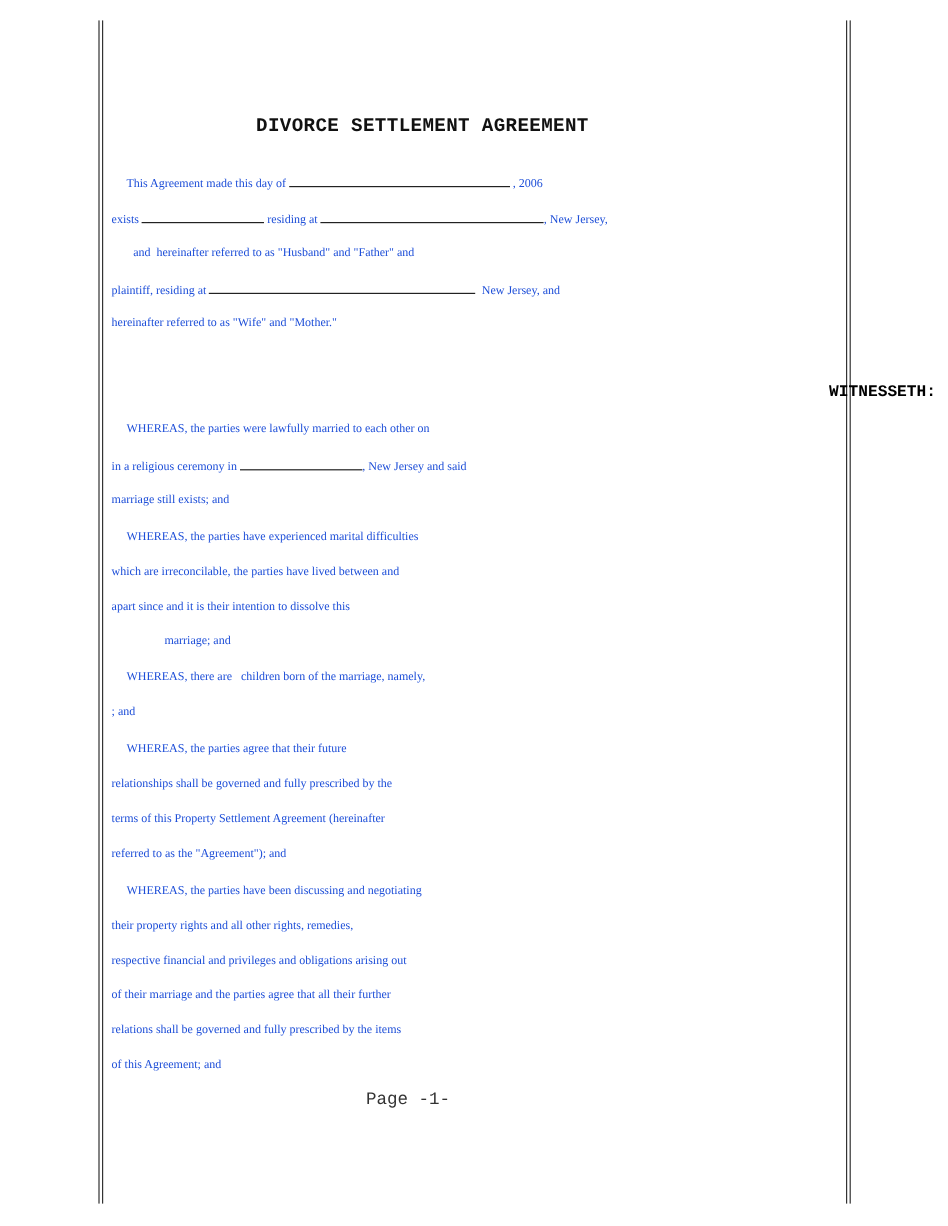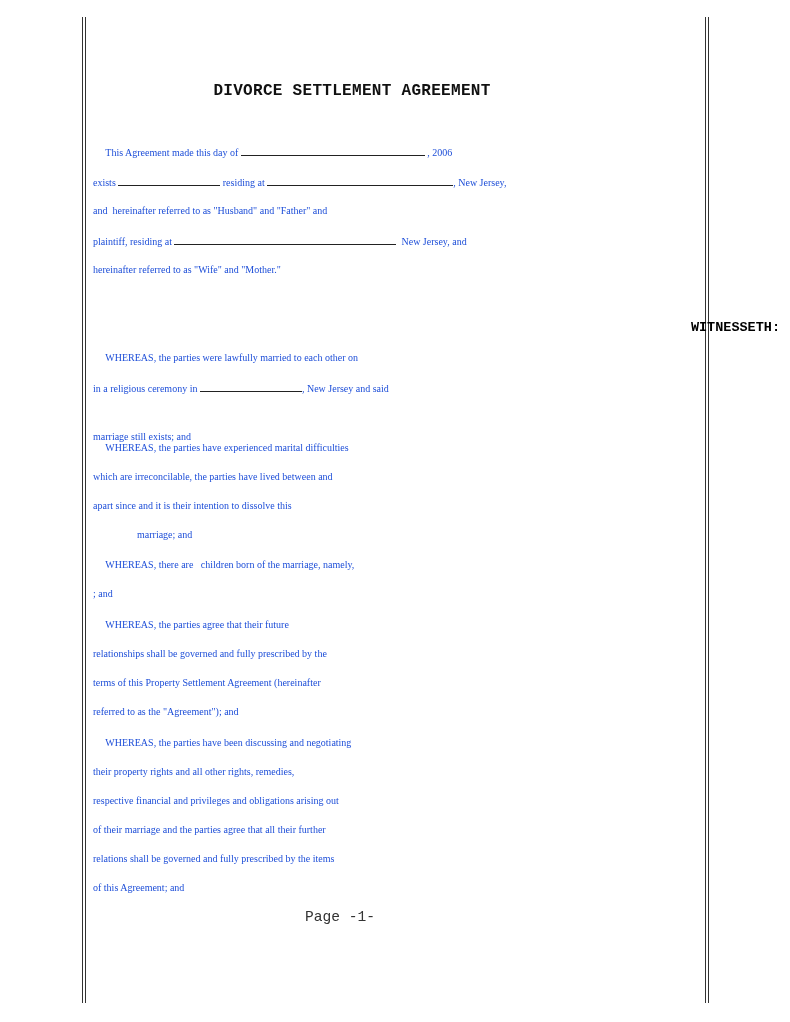--- a/index.html
+++ b/index.html
@@ -1,44 +1,44 @@
 <!DOCTYPE html>
 <html><head>
 <meta charset="utf-8">
 <style>
   html,body{margin:0;padding:0;background:#fff;}
   body{width:790px;height:1022px;position:relative;overflow:hidden;}
   .rule{position:absolute;top:17px;height:986px;width:1px;background:#333;}
   .ln{position:absolute;left:93px;font-family:Liberation Serif, serif;font-size:10px;color:#1d4ed8;white-space:pre;line-height:18px;}
-  .title{position:absolute;left:0;width:704px;text-align:center;top:82px;font-family:"Liberation Mono",monospace;font-weight:bold;font-size:16px;color:#111;letter-spacing:0.3px;}
+  .title{position:absolute;left:0;width:704px;text-align:center;top:96px;font-family:"Liberation Mono",monospace;font-weight:bold;font-size:16px;color:#111;letter-spacing:0.3px;}
   .wit{position:absolute;left:0;width:780px;text-align:right;font-family:"Liberation Mono",monospace;font-weight:bold;font-size:13.5px;color:#000000;}
   .blank{display:inline-block;border-bottom:1.6px solid #222;height:14px;vertical-align:baseline;}
   .page{position:absolute;left:0;width:680px;text-align:center;font-family:"Liberation Mono",monospace;font-size:14.6px;color:#333;}
 </style>
 </head>
 <body>
 
 <div class="rule" style="left:82px;"></div>
 <div class="rule" style="left:85px;"></div>
 <div class="rule" style="left:705px;"></div>
 <div class="rule" style="left:708px;"></div>
 
 <div class="title">DIVORCE SETTLEMENT AGREEMENT</div>
 
 <div class="ln" style="top:141px;"><span>     This Agreement made this day of </span><span class="blank" style="width:184px;"></span><span> , 2006</span></div>
 <div class="ln" style="top:171px;"><span>exists </span><span class="blank" style="width:102px;"></span><span> residing at </span><span class="blank" style="width:186px;"></span><span>, New Jersey,</span></div>
-<div class="ln" style="top:202px;">and  hereinafter referred to as "Husband" and "Father" and</div>
+<div class="ln" style="top:202px;margin-left:18px;">and  hereinafter referred to as "Husband" and "Father" and</div>
 <div class="ln" style="top:230px;"><span>plaintiff, residing at </span><span class="blank" style="width:222px;"></span><span>  New Jersey, and</span></div>
 <div class="ln" style="top:261px;">hereinafter referred to as "Wife" and "Mother."</div>
 
 <div class="wit" style="top:320px;">WITNESSETH:</div>
 
 <div class="ln" style="top:349px;">     WHEREAS, the parties were lawfully married to each other on</div>
 <div class="ln" style="top:377px;"><span>in a religious ceremony in </span><span class="blank" style="width:102px;"></span><span>, New Jersey and said</span></div>
-<div class="ln" style="top:408px;margin-top:20px;">marriage still exists; and</div>
+<div class="ln" style="top:408px;">marriage still exists; and</div>
 
 <div class="ln" style="top:439px;">     WHEREAS, the parties have experienced marital difficulties</div>
 <div class="ln" style="top:468px;">which are irreconcilable, the parties have lived between and</div>
 <div class="ln" style="top:497px;">apart since and it is their intention to dissolve this</div>
 <div class="ln" style="top:526px;margin-left:44px;">marriage; and</div>
 
 <div class="ln" style="top:556px;">     WHEREAS, there are   children born of the marriage, namely,</div>
 <div class="ln" style="top:585px;">; and</div>
 
 <div class="ln" style="top:616px;">     WHEREAS, the parties agree that their future</div>

